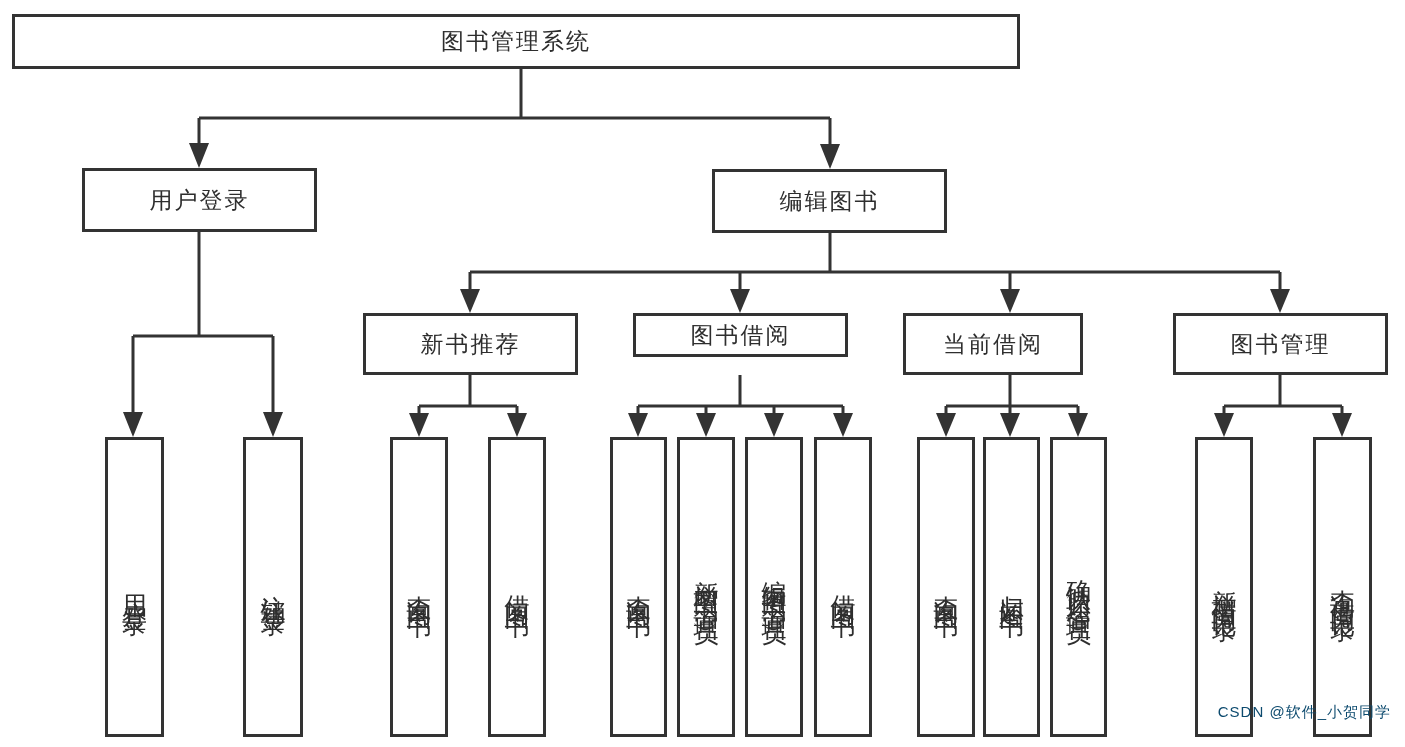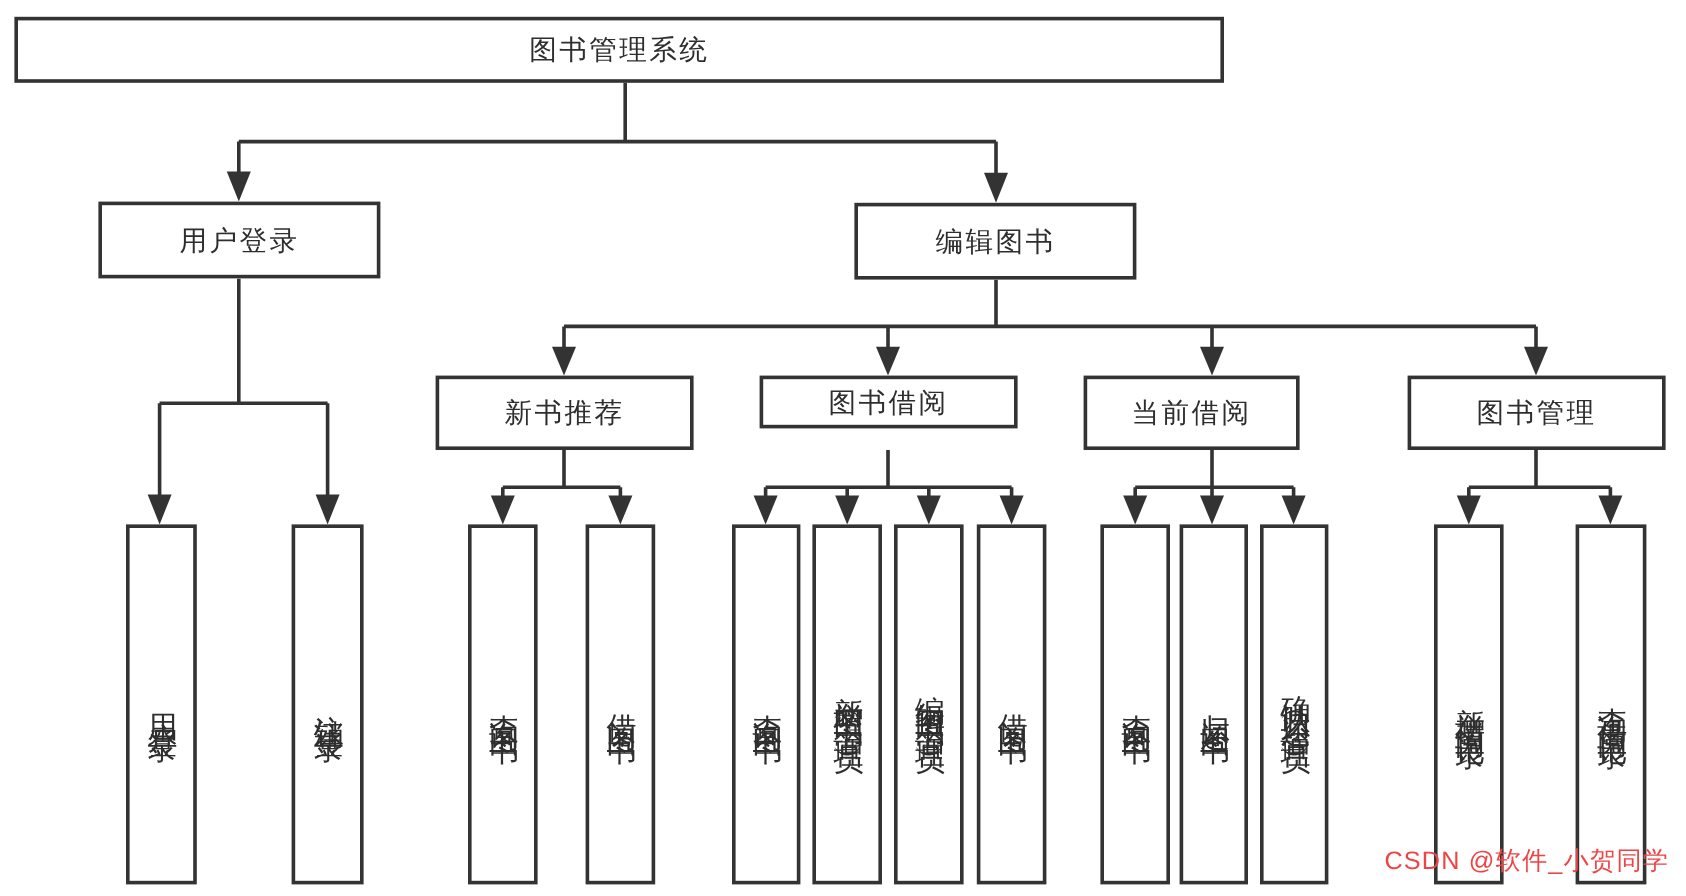--- a/index.html
+++ b/index.html
@@ -51,22 +51,22 @@
     font-size: 25px;
     letter-spacing: 6px;
     line-height: 1;
     white-space: nowrap;
   }
   .watermark {
     position: absolute;
     right: 14px;
     top: 703px;
     z-index: 3;
-    font-size: 21px;
-    color: #ef4444;
+    font-size: 15px;
+    color: #0c4a6e;
     letter-spacing: 1px;
     white-space: nowrap;
   }
 </style>
 </head>
 <body>
 
 <div class="canvas">
 
   <svg class="wires" viewBox="0 0 1405 747" xmlns="http://www.w3.org/2000/svg">

